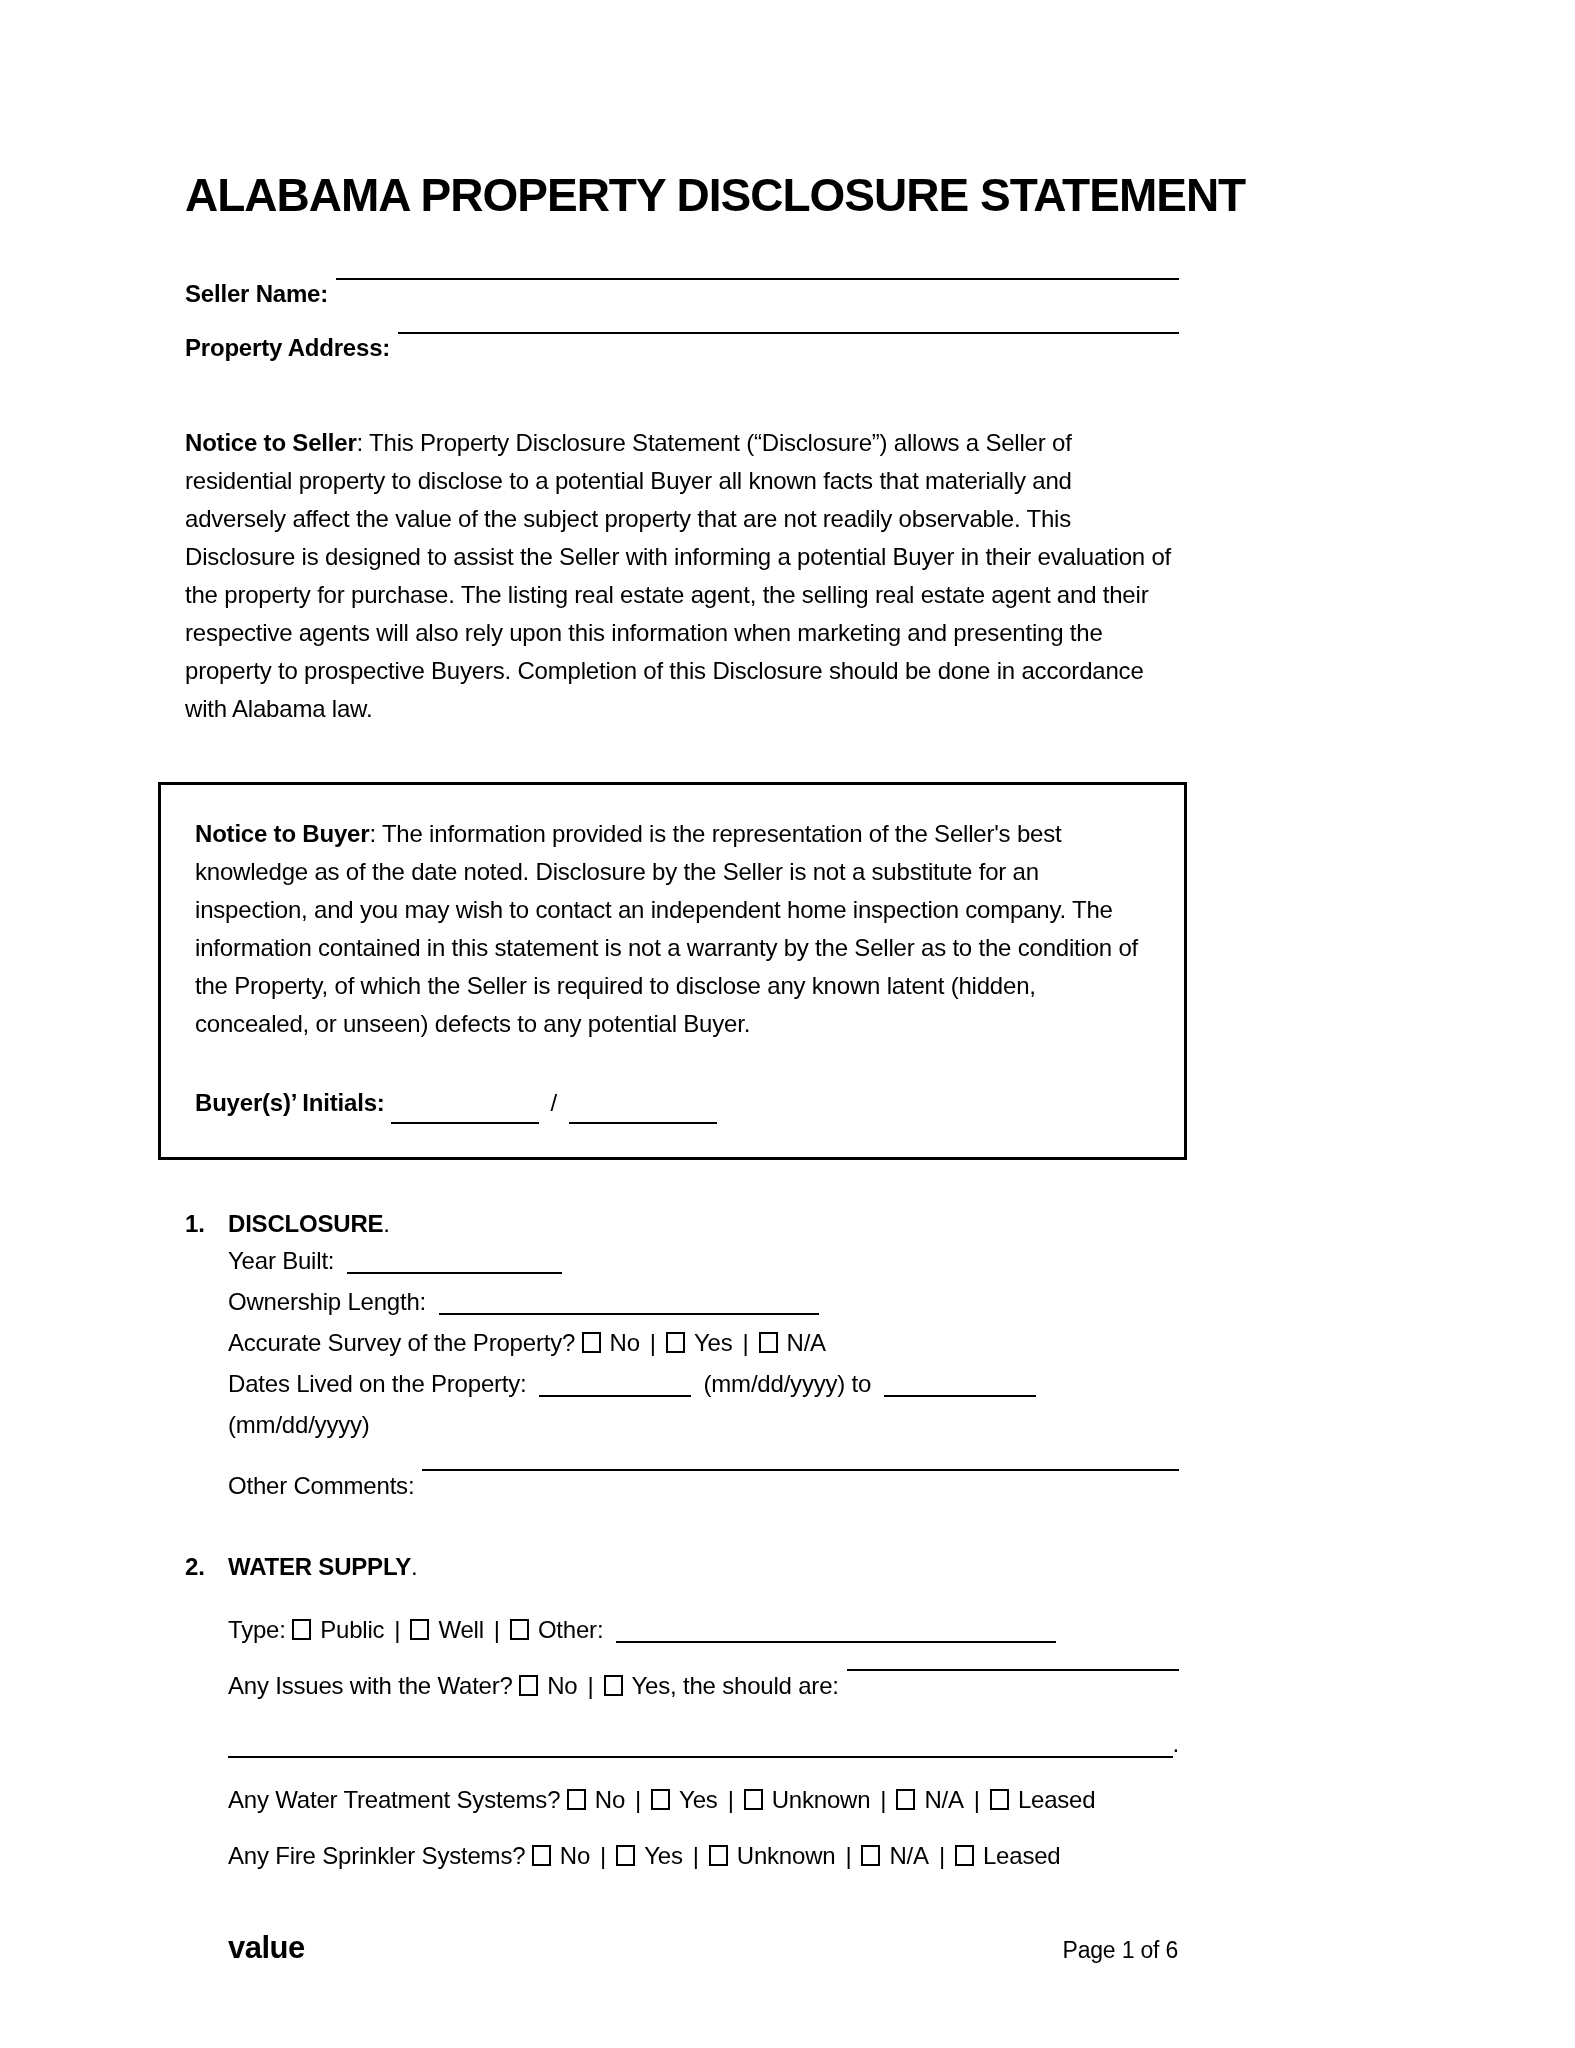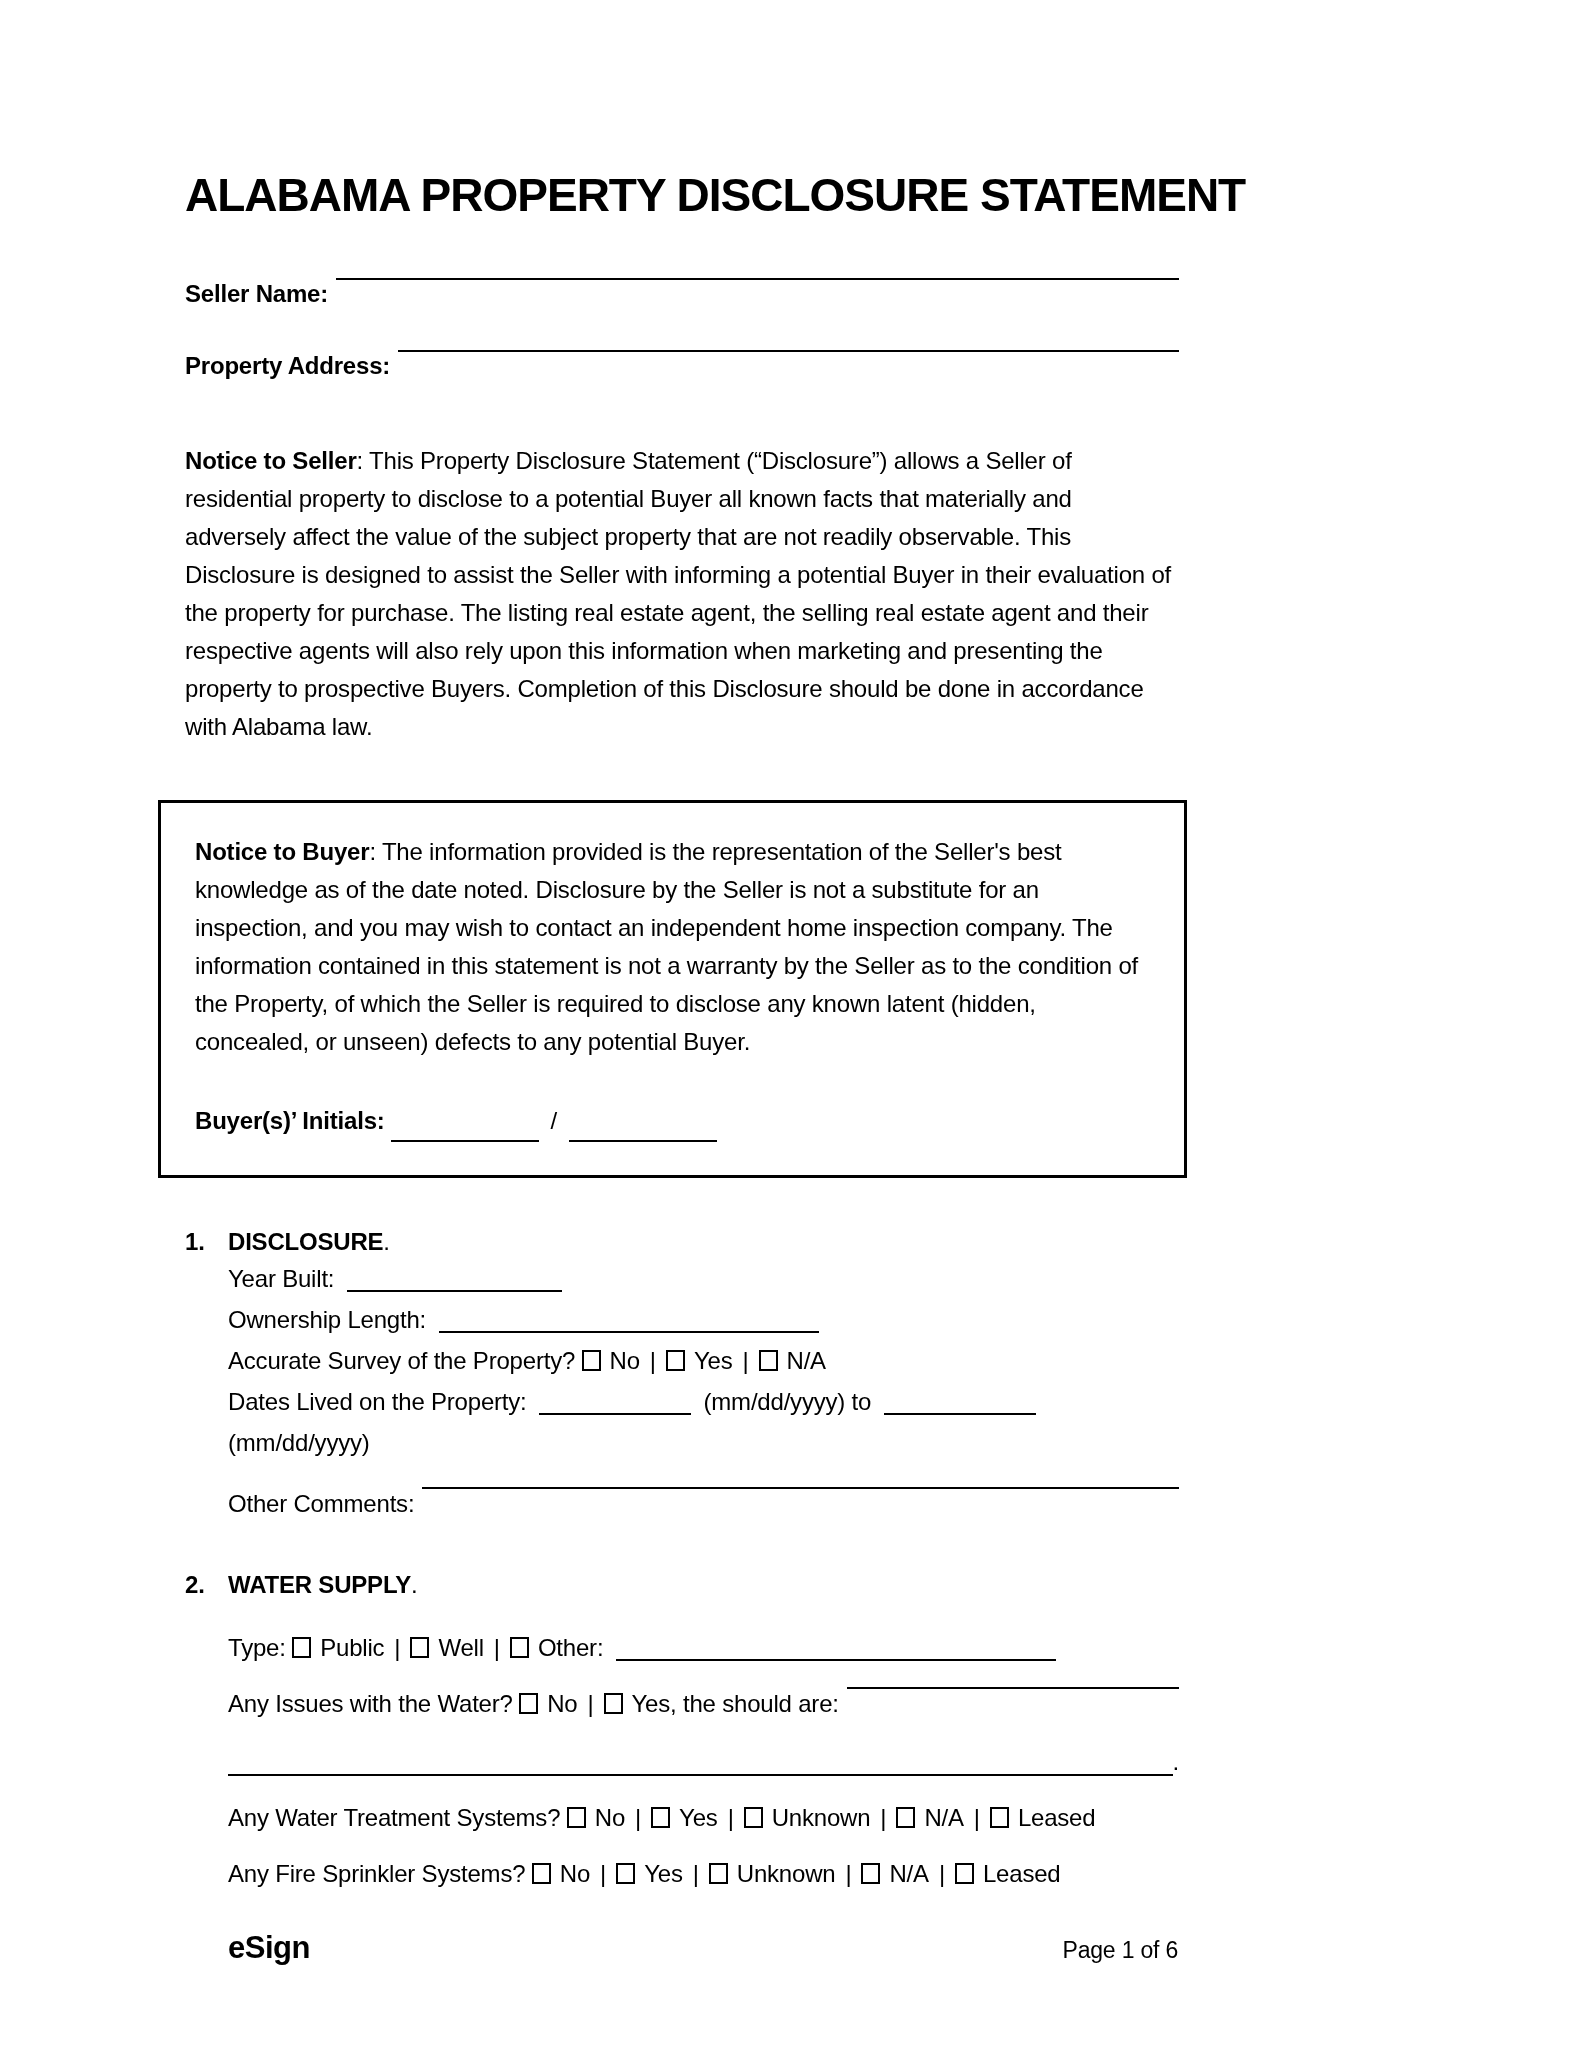--- a/index.html
+++ b/index.html
@@ -26,21 +26,21 @@
   }
   
   .frow { display:flex; align-items:flex-start; line-height:32px; }
   .fill {
     flex:1 1 auto;
     border-bottom:2px solid #000;
     margin:0 0 3px 8px;
     min-width:40px;
   }
   .seller-row { margin-top:56px; }
-  .addr-row  { margin-top:40px; }
+  .addr-row  { margin-top:22px; }
 
   .para { line-height:38px; text-align:left; }
   .notice-seller { margin-top:60px; }
 
   .notice-box {
     margin:54px -8px 8px -27px;
     border:3px solid #000;
     padding:30px 30px 38px 34px;
   }
   .initials-row { margin-top:44px; display:flex; align-items:flex-end; line-height:32px; }
@@ -176,17 +176,17 @@
       <span>Any Water Treatment Systems?</span>
       <span class="opt"> <span class="cb"></span><span>No</span></span><span class="sep">|</span><span class="opt"><span class="cb"></span><span>Yes</span></span><span class="sep">|</span><span class="opt"><span class="cb"></span><span>Unknown</span></span><span class="sep">|</span><span class="opt"><span class="cb"></span><span>N/A</span></span><span class="sep">|</span><span class="opt"><span class="cb"></span><span>Leased</span></span>
     </div>
     <div class="water-row">
       <span>Any Fire Sprinkler Systems?</span>
       <span class="opt"> <span class="cb"></span><span>No</span></span><span class="sep">|</span><span class="opt"><span class="cb"></span><span>Yes</span></span><span class="sep">|</span><span class="opt"><span class="cb"></span><span>Unknown</span></span><span class="sep">|</span><span class="opt"><span class="cb"></span><span>N/A</span></span><span class="sep">|</span><span class="opt"><span class="cb"></span><span>Leased</span></span>
     </div>
   </div>
 
   <div class="footer">
-    <span class="brand">eSign</span>
+    <span class="brand">value</span>
     <span class="pagenum">Page 1 of 6</span>
   </div>
 
 </div>
 
 </body></html>

